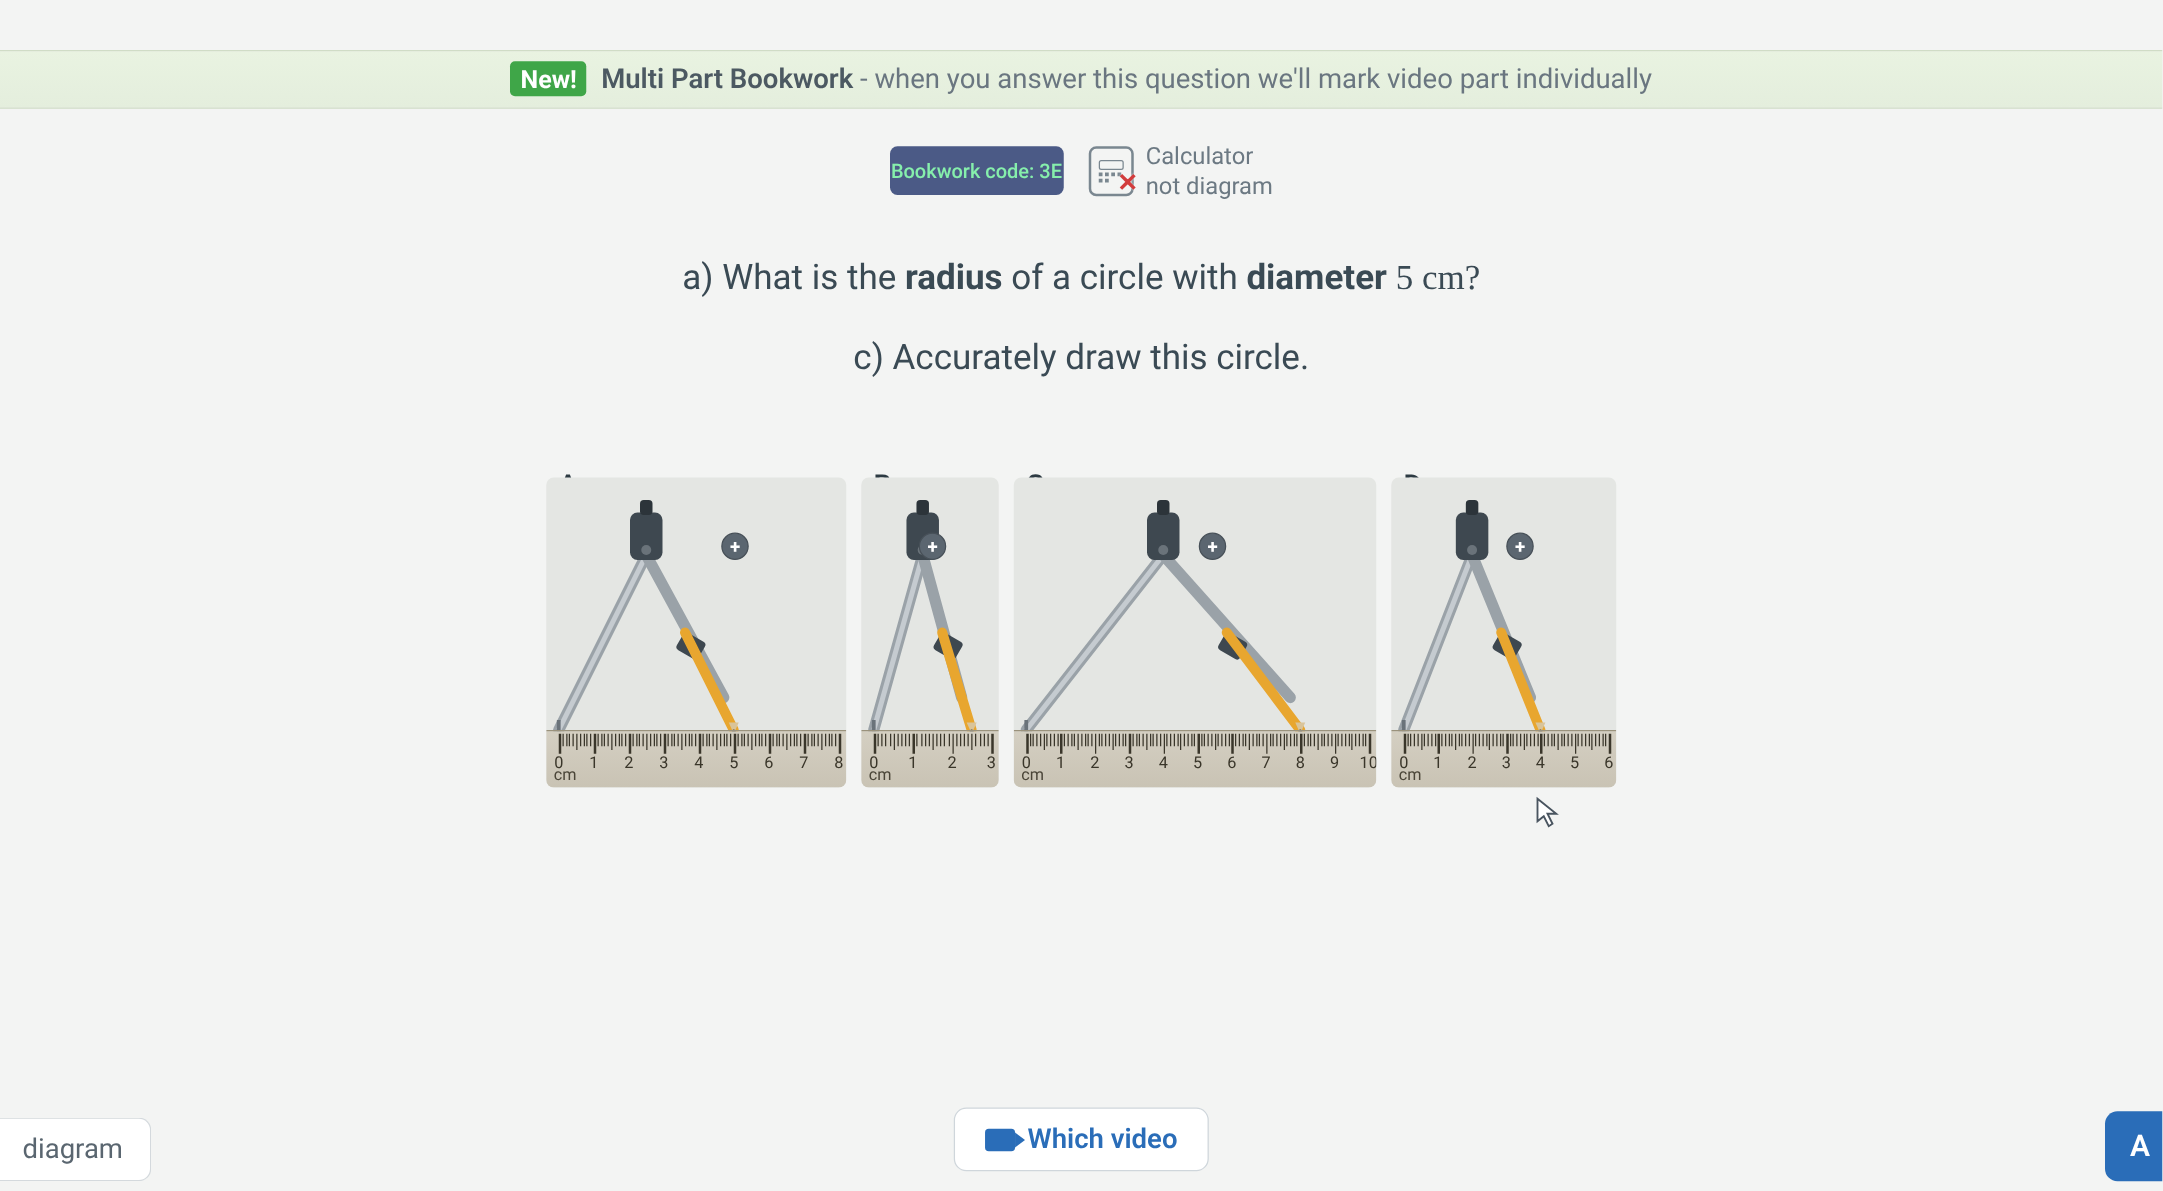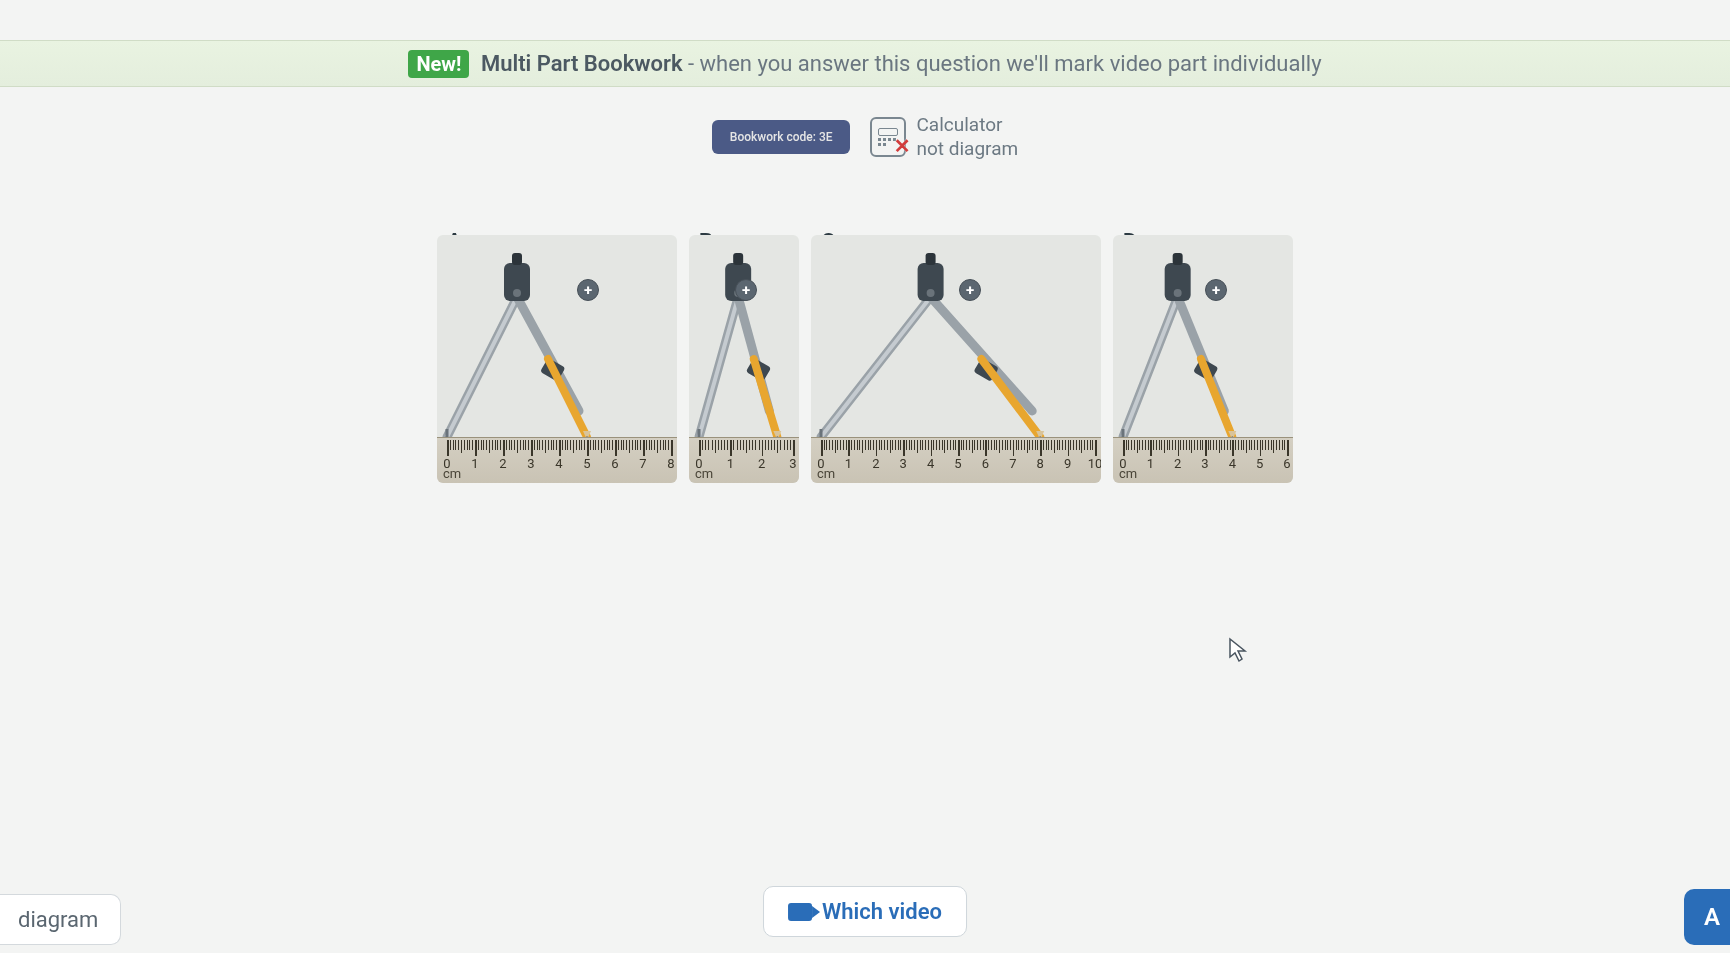--- a/index.html
+++ b/index.html
@@ -34,24 +34,24 @@
   .banner b { color: #4c5962; font-weight: 600; }
   .meta-row {
     display: flex;
     justify-content: center;
     align-items: center;
     gap: 20px;
     padding: 26px 0 18px;
   }
   .bookwork {
     background: #4b5a86;
-    color: #e5e5e5;
-    padding: 10px 18px;
+    color: #86efac;
+    padding: 10px 1px;
     border-radius: 6px;
-    font-size: 12px;
+    font-size: 16px;
     font-weight: 500;
   }
   .calc-block { display: flex; align-items: center; gap: 10px; color: #6c7983; font-size: 19px; line-height: 1.25; }
   .calc-icon {
     width: 36px; height: 40px; border: 2px solid #7a8790; border-radius: 6px;
     display: flex; flex-direction: column; align-items: center; justify-content: center; gap: 2px;
     position: relative; background: #f3f4f3;
   }
   .calc-icon .screen { width: 20px; height: 8px; border: 1.5px solid #7a8790; border-radius: 2px; }
   .calc-icon .dots { width: 20px; display: flex; flex-wrap: wrap; gap: 2px; }
@@ -170,20 +170,24 @@
       <div class="cross">✕</div>
     </div>
     <div>
       <div>Calculator</div>
       <div>not diagram</div>
     </div>
   </div>
 </div>
 
 <div class="questions">
+  <p class="q">
+    <span>a) What is the </span><b>radius</b><span> of a circle with </span><b>diameter</b><span class="val"> 5 cm?</span>
+  </p>
+  <p class="q">c) Accurately draw this circle.</p>
 </div>
 
 <div class="diagrams" id="diagrams">
     <div class="diagram">
       <div class="label">A</div>
       <div class="panel" style="width: 240px;">
         <div class="compass-area" style="width: 240px; height: 230px;">
           <svg class="compass-svg" width="240" height="230">
             <line x1="80" y1="44" x2="10" y2="184" stroke="#9aa2a8" stroke-width="9" stroke-linecap="round"></line>
             <line x1="80" y1="44" x2="10" y2="184" stroke="#c5cbd0" stroke-width="4"></line>

